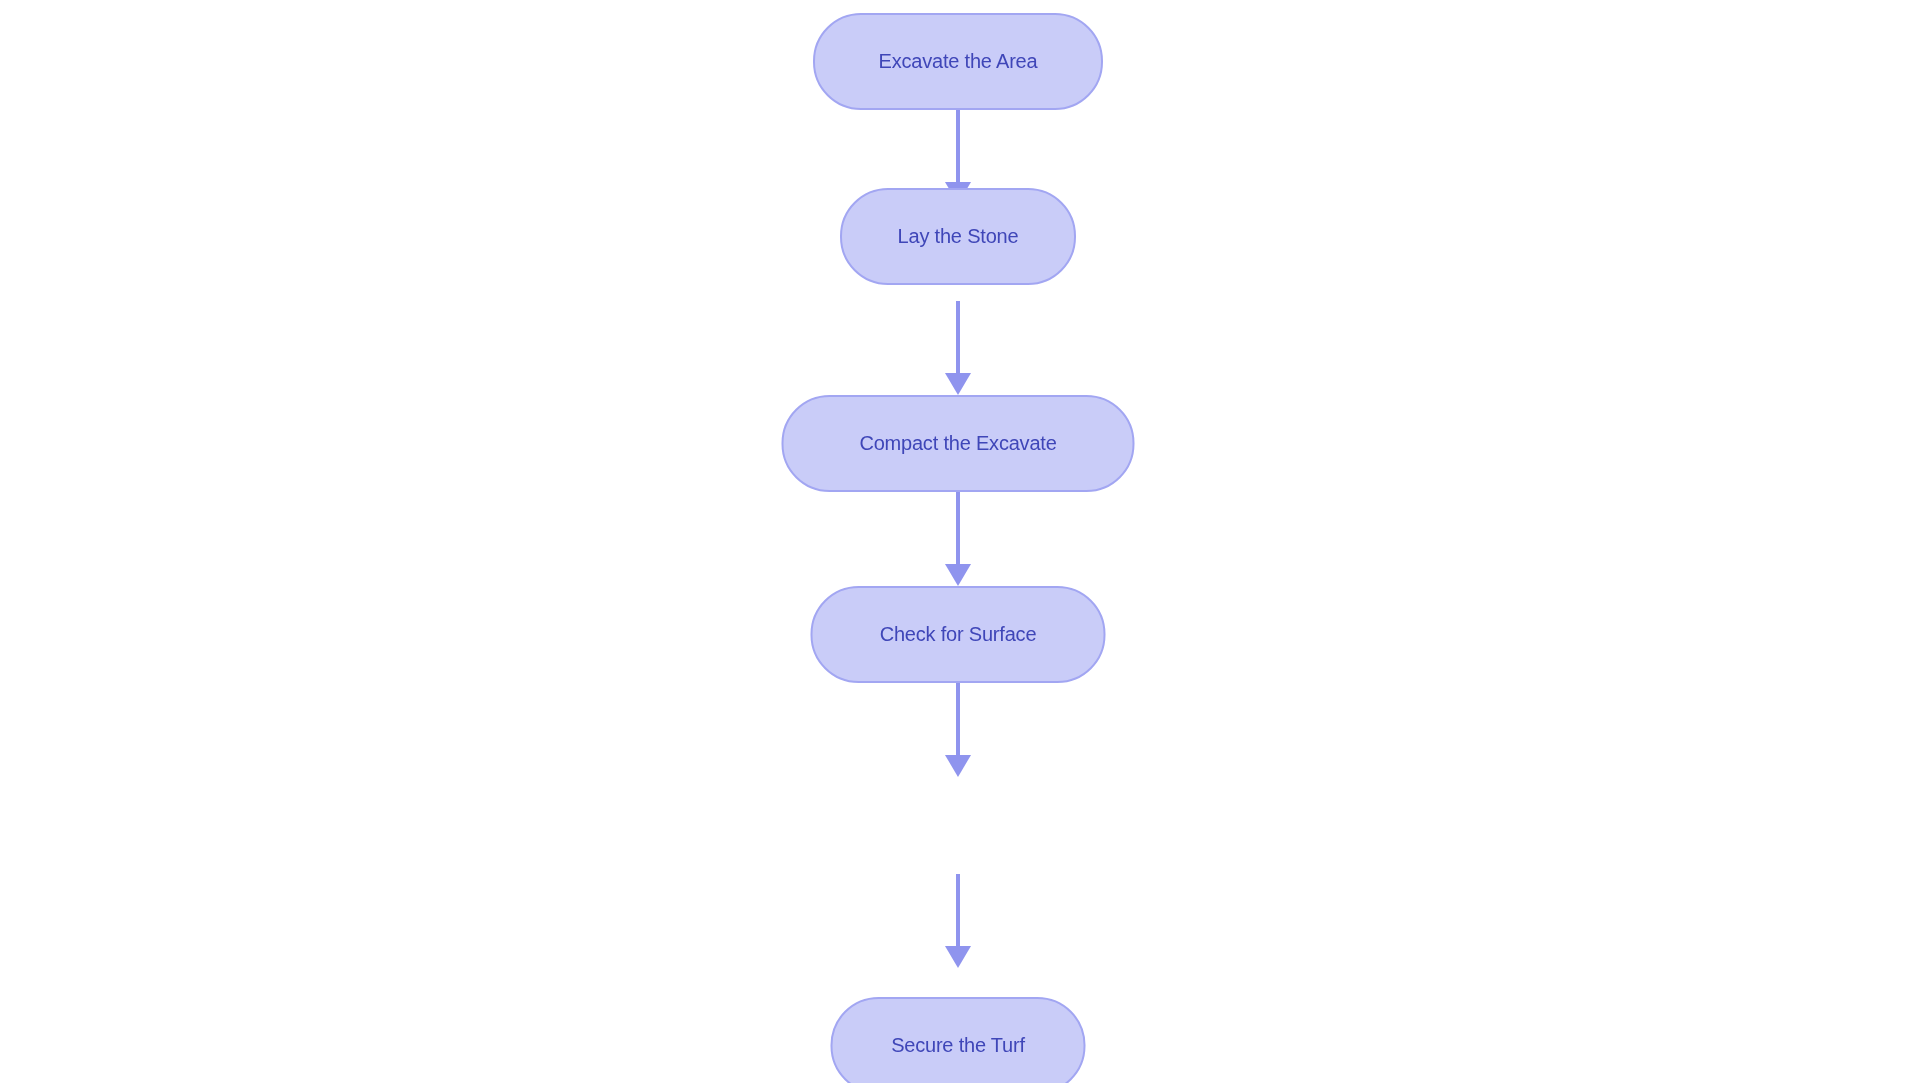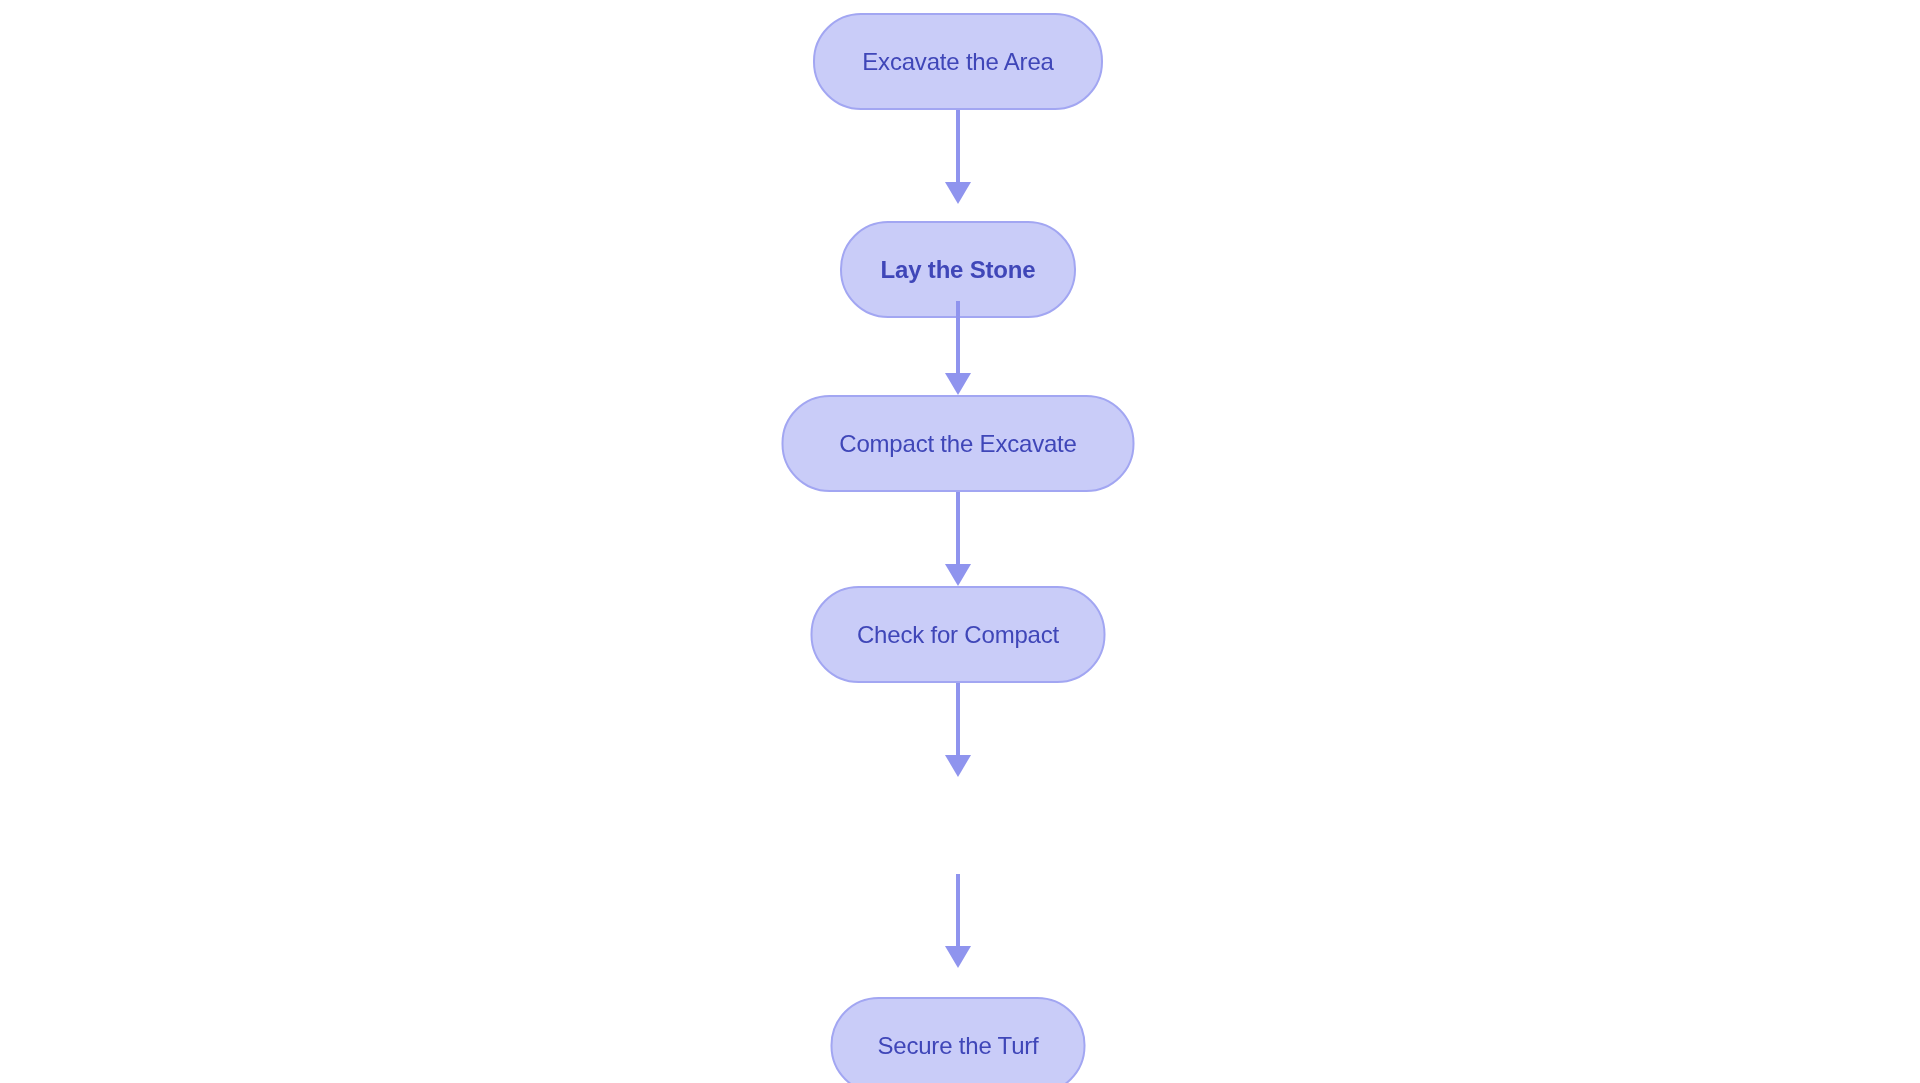--- a/index.html
+++ b/index.html
@@ -23,27 +23,27 @@
     box-sizing: border-box;
     border-radius: 48px;
     background: var(--node-fill, #c9ccf8);
     border: 2px solid var(--node-border, #a2a6f2);
     display: flex;
     align-items: center;
     justify-content: center;
   }
   .node-label {
     color: var(--node-text, #3f46b8);
-    font-size: 24px;
+    font-size: 20px;
     letter-spacing: -0.2px;
     white-space: nowrap;
     text-align: center;
   }
   .n0 { top: 13px;  width: 290px; }
-  .n1 { top: 221px; width: 236px; font-weight: bold; }
+  .n1 { top: 188px; width: 236px; }
   .n2 { top: 395px; width: 353px; }
   .n3 { top: 586px; width: 295px; }
   .n4 { top: 777px; width: 277px; }
   .n5 { top: 968px; width: 255px; margin-top: 29px; }
 
   .arrow {
     position: absolute;
     left: 958px;
     transform: translateX(-50%);
     width: 26px;
@@ -95,21 +95,21 @@
   <div class="node n2">
     <span class="node-label">Compact the Excavate</span>
   </div>
 
   <div class="arrow a2">
     <div class="shaft"></div>
     <div class="head"></div>
   </div>
 
   <div class="node n3">
-    <span class="node-label">Check for Compact</span>
+    <span class="node-label">Check for Surface</span>
   </div>
 
   <div class="arrow a3">
     <div class="shaft"></div>
     <div class="head"></div>
   </div>
 
 
   <div class="arrow a4">
     <div class="shaft"></div>

